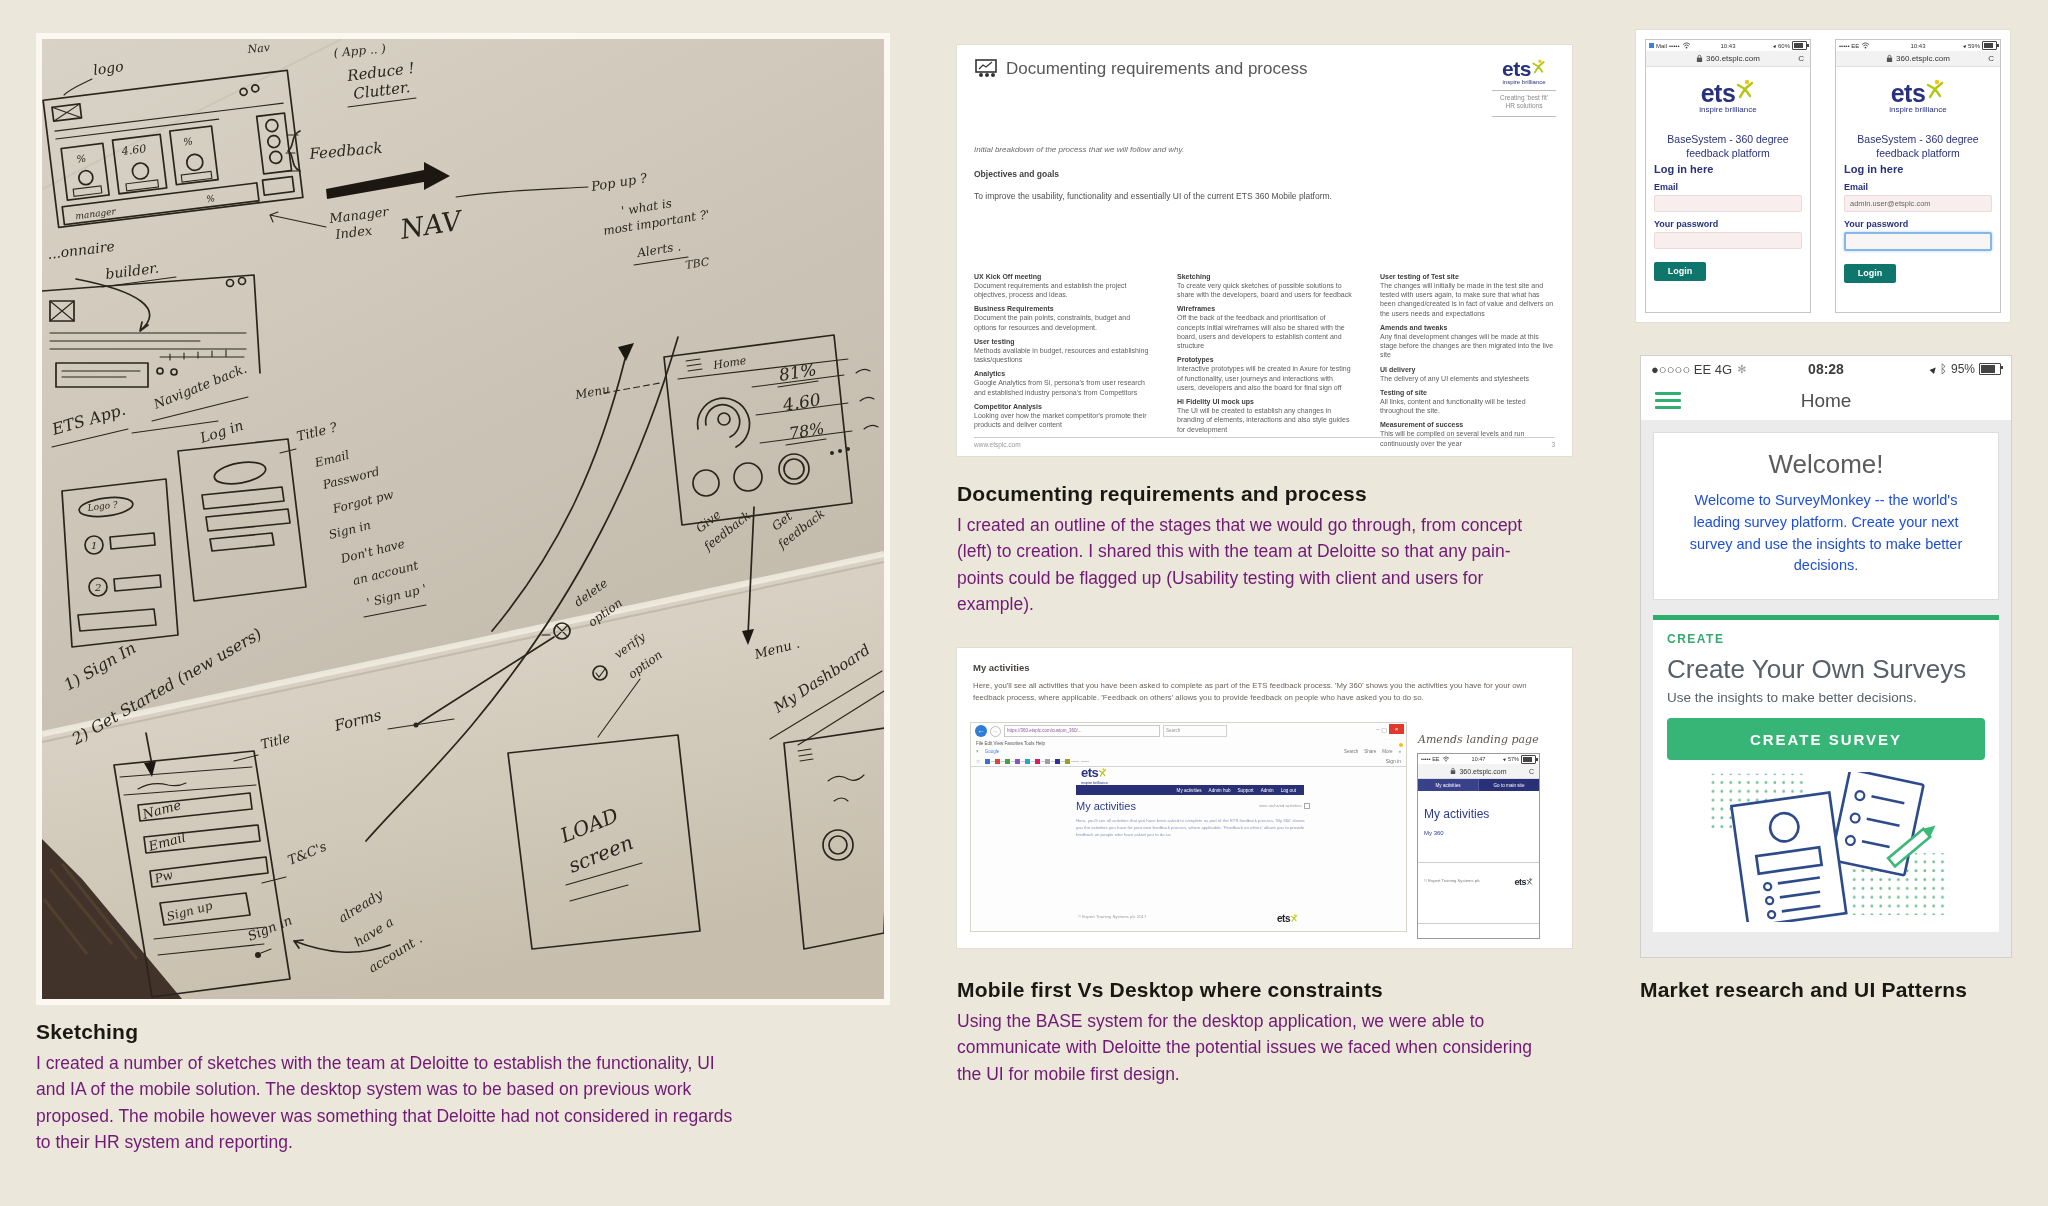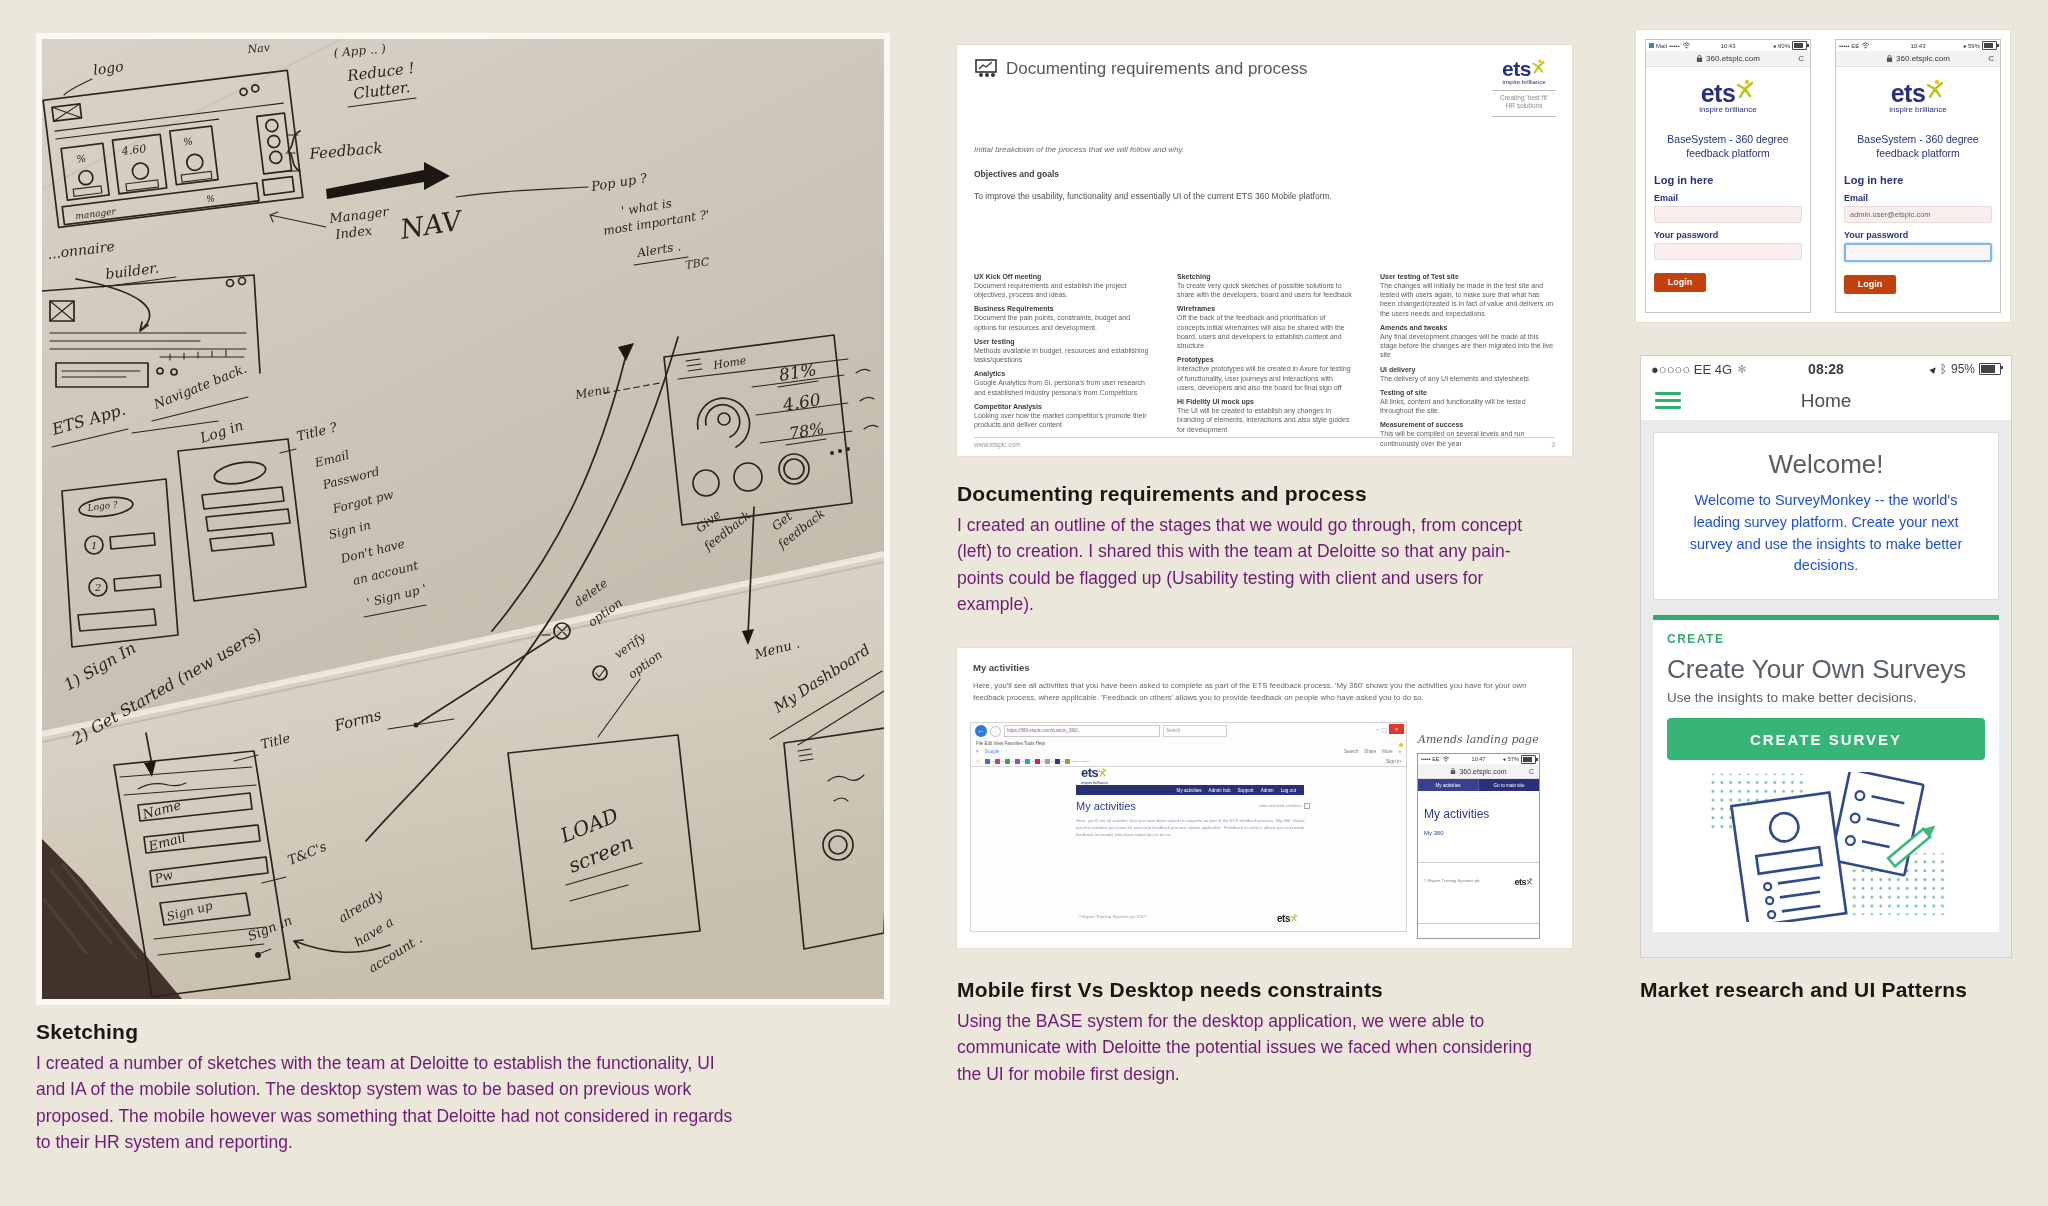--- a/index.html
+++ b/index.html
@@ -102,25 +102,25 @@
   .lp-status{height:11px;display:flex;align-items:center;gap:2px;padding:0 3px;font-size:6px;color:#333;position:relative;}
   .lp-status .t{position:absolute;left:0;right:0;text-align:center;}
   .lp-status .r{margin-left:auto;display:flex;align-items:center;gap:2px;}
   .mailsq{width:5px;height:5px;background:#3b82d0;display:inline-block;}
   .lp-url{height:15px;background:#f2f2f2;border-bottom:1px solid #e0e0e0;display:flex;align-items:center;justify-content:center;gap:3px;font-size:8px;color:#333;position:relative;}
   .lp-url .re{position:absolute;right:6px;font-size:8px;color:#444;}
   .lp-logo{text-align:center;margin-top:12px;}
   .lp-logo .ets-word{font-size:25px;}
   .lp-logo .tag{font-size:8px;color:#27317d;margin-top:-3px;}
   .lp-title{margin:18px auto 0 auto;width:82%;text-align:center;font-size:10.5px;color:#27317d;line-height:1.35;}
-  .lp-login{margin:14px 0 0 8px;font-size:11px;font-weight:700;color:#27317d;}
+  .lp-login{margin:3px 0 0 8px;font-size:11px;font-weight:700;color:#27317d;}
   .lp-lab{margin:7px 0 0 8px;font-size:9px;font-weight:700;color:#27317d;}
   .lp-input{margin:3px 8px 0 8px;height:15px;background:#f9eeee;border:1px solid #ecd9d9;border-radius:2px;font-size:7.5px;color:#666;line-height:15px;padding-left:5px;}
   .lp-input.focus{border:2px solid #85b6ea;box-shadow:0 0 3px #a8cdf0;background:#faf5f5;}
-  .lp-btn{margin:13px 0 0 8px;width:52px;height:19px;background:#c2410c;border-radius:2px;color:#fff;font-size:9px;font-weight:700;text-align:center;line-height:19px;}
+  .lp-btn{margin:13px 0 0 8px;width:52px;height:19px;background:#0f766e;border-radius:2px;color:#fff;font-size:9px;font-weight:700;text-align:center;line-height:19px;}
 
   
   .sm{left:1640px;top:355px;width:372px;height:603px;background:#fff;border:1px solid #cfcfcf;box-sizing:border-box;}
   .sm-status{height:26px;display:flex;align-items:center;gap:5px;padding:0 10px;font-size:13px;color:#3d3d3d;position:relative;}
   .sm-status .t{position:absolute;left:0;right:0;text-align:center;font-weight:700;font-size:14px;}
   .sm-status .r{margin-left:auto;display:flex;align-items:center;gap:4px;font-size:12px;}
   .sm-nav{height:38px;position:relative;background:#fff;}
   .burger{position:absolute;left:14px;top:10px;width:26px;}
   .burger i{display:block;height:3px;background:#31ae70;margin-bottom:4px;border-radius:1px;}
   .sm-title{position:absolute;left:0;right:0;top:8px;text-align:center;font-size:19px;color:#4f4f4f;}
@@ -577,21 +577,21 @@
         <span><span class="ets-word">ets</span><svg width="7" height="7" viewBox="0 0 20 20">
               <path d="M3,6 L10,10 M17,4 L10,10 M5,18 L10,10 M15,17 L10,10" stroke="#555" stroke-width="2.6" fill="none" stroke-linecap="round"></path>
               <circle cx="12" cy="3" r="2.4" fill="#555"></circle>
             </svg></span>
       </div>
       <div class="mp-hr"></div>
     </div>
   </div>
 
   <div class="abs cap capwrap" style="left:957px;top:978px;width:600px;">
-    <h3>Mobile first Vs Desktop needs constraints</h3>
+    <h3>Mobile first Vs Desktop where constraints</h3>
     <p>Using the BASE system for the desktop application, we were able to communicate with Deloitte the potential issues we faced when considering the UI for mobile first design.</p>
   </div>
 
   <div class="abs phcard">
     <div class="lphone">
       <div class="lp-status">
         <span class="mailsq"></span>
         <span>Mail</span>
         <span>•••••</span>
         <svg width="9" height="7" viewBox="0 0 10 8">

